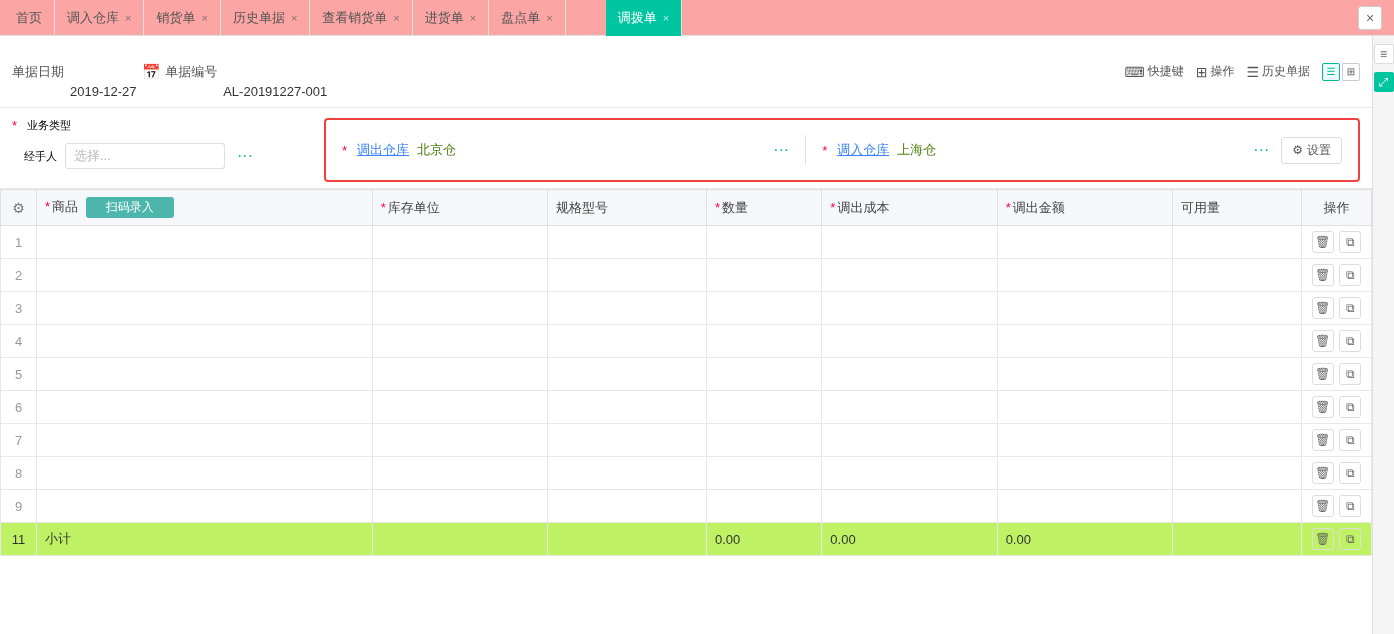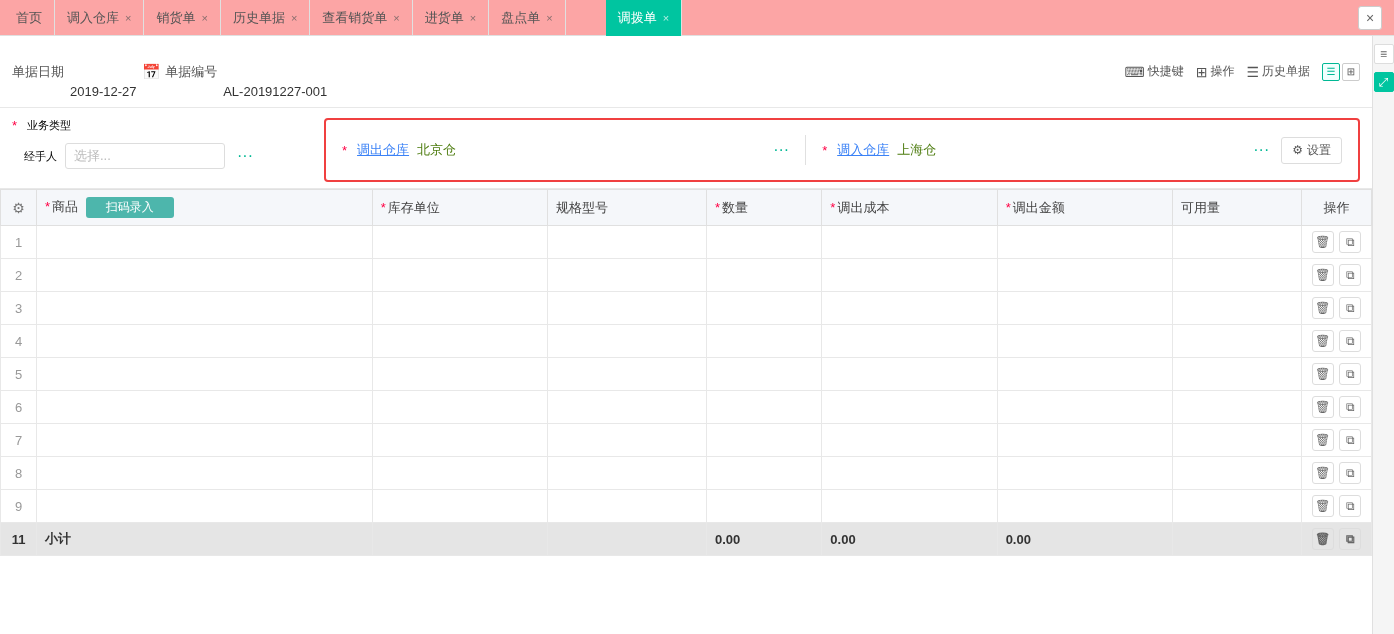--- a/index.html
+++ b/index.html
@@ -216,22 +216,22 @@
       white-space: nowrap;
     }
     thead th .req { color: #f04; margin-right: 2px; }
     tbody tr td {
       border: 1px solid #e8e8e8;
       padding: 5px 8px;
       height: 32px;
       color: #555;
     }
     tbody tr.subtotal td {
-      background: #e5e5e5;
-      font-weight: 700;
+      background: #bef264;
+      font-weight: 400;
       color: #333;
     }
     .row-num { color: #999; text-align: center; width: 36px; }
     .col-ops {
       text-align: center;
       white-space: nowrap;
       width: 70px;
     }
     .op-icon {
       display: inline-flex;

